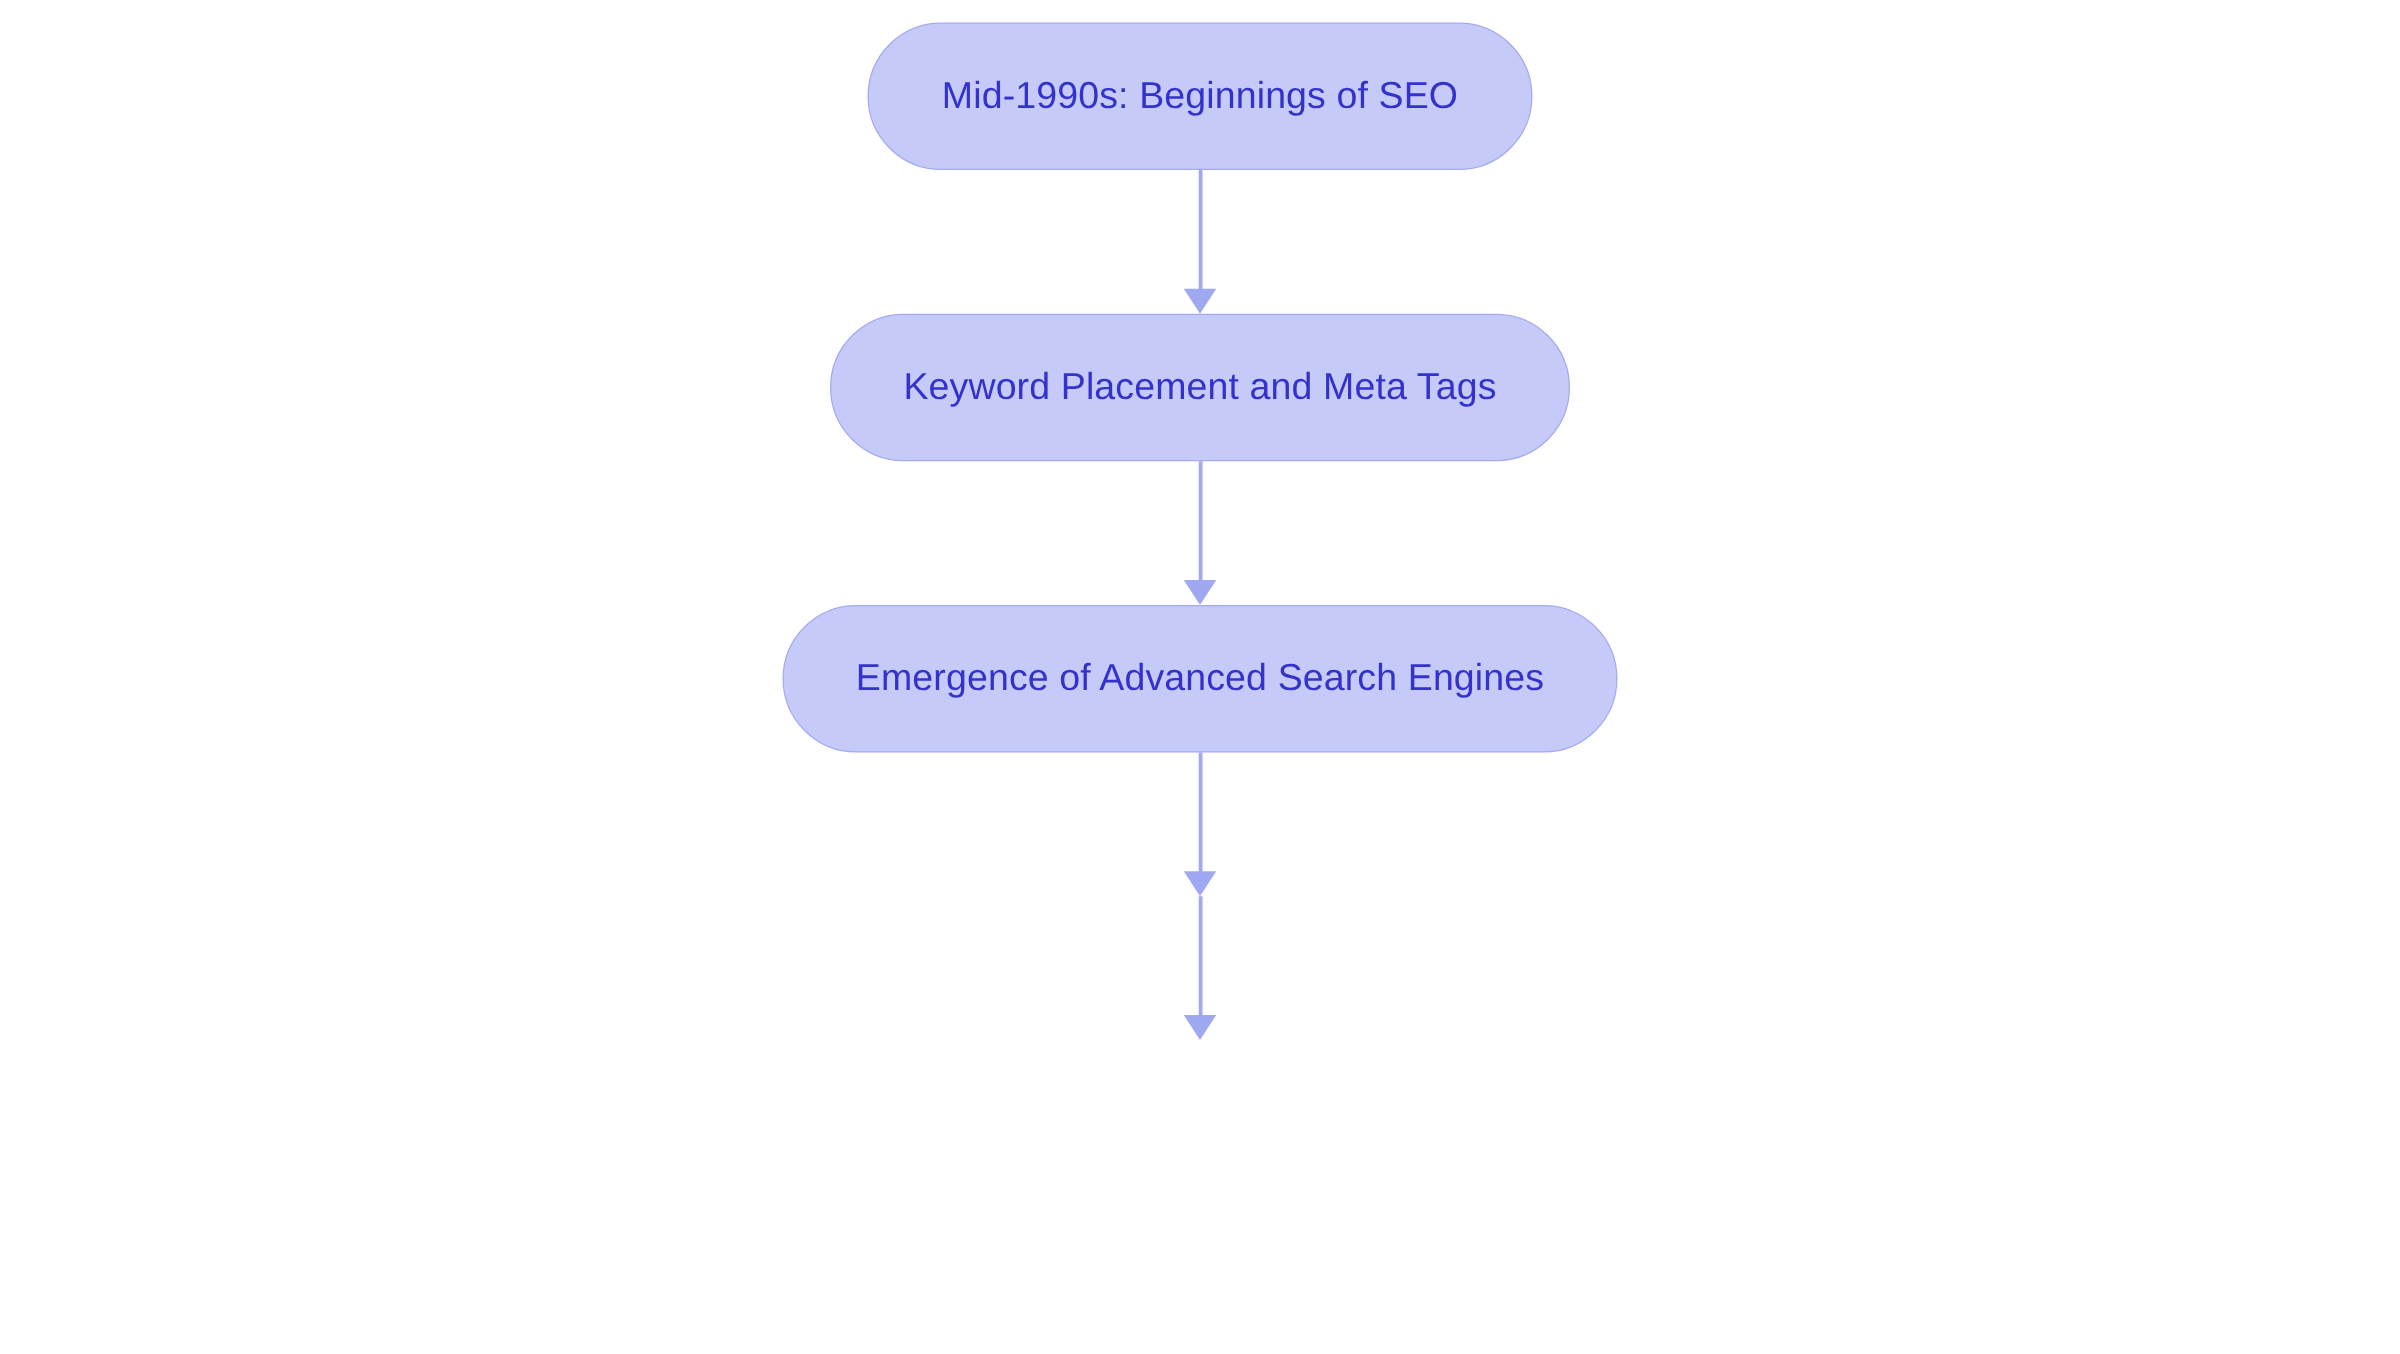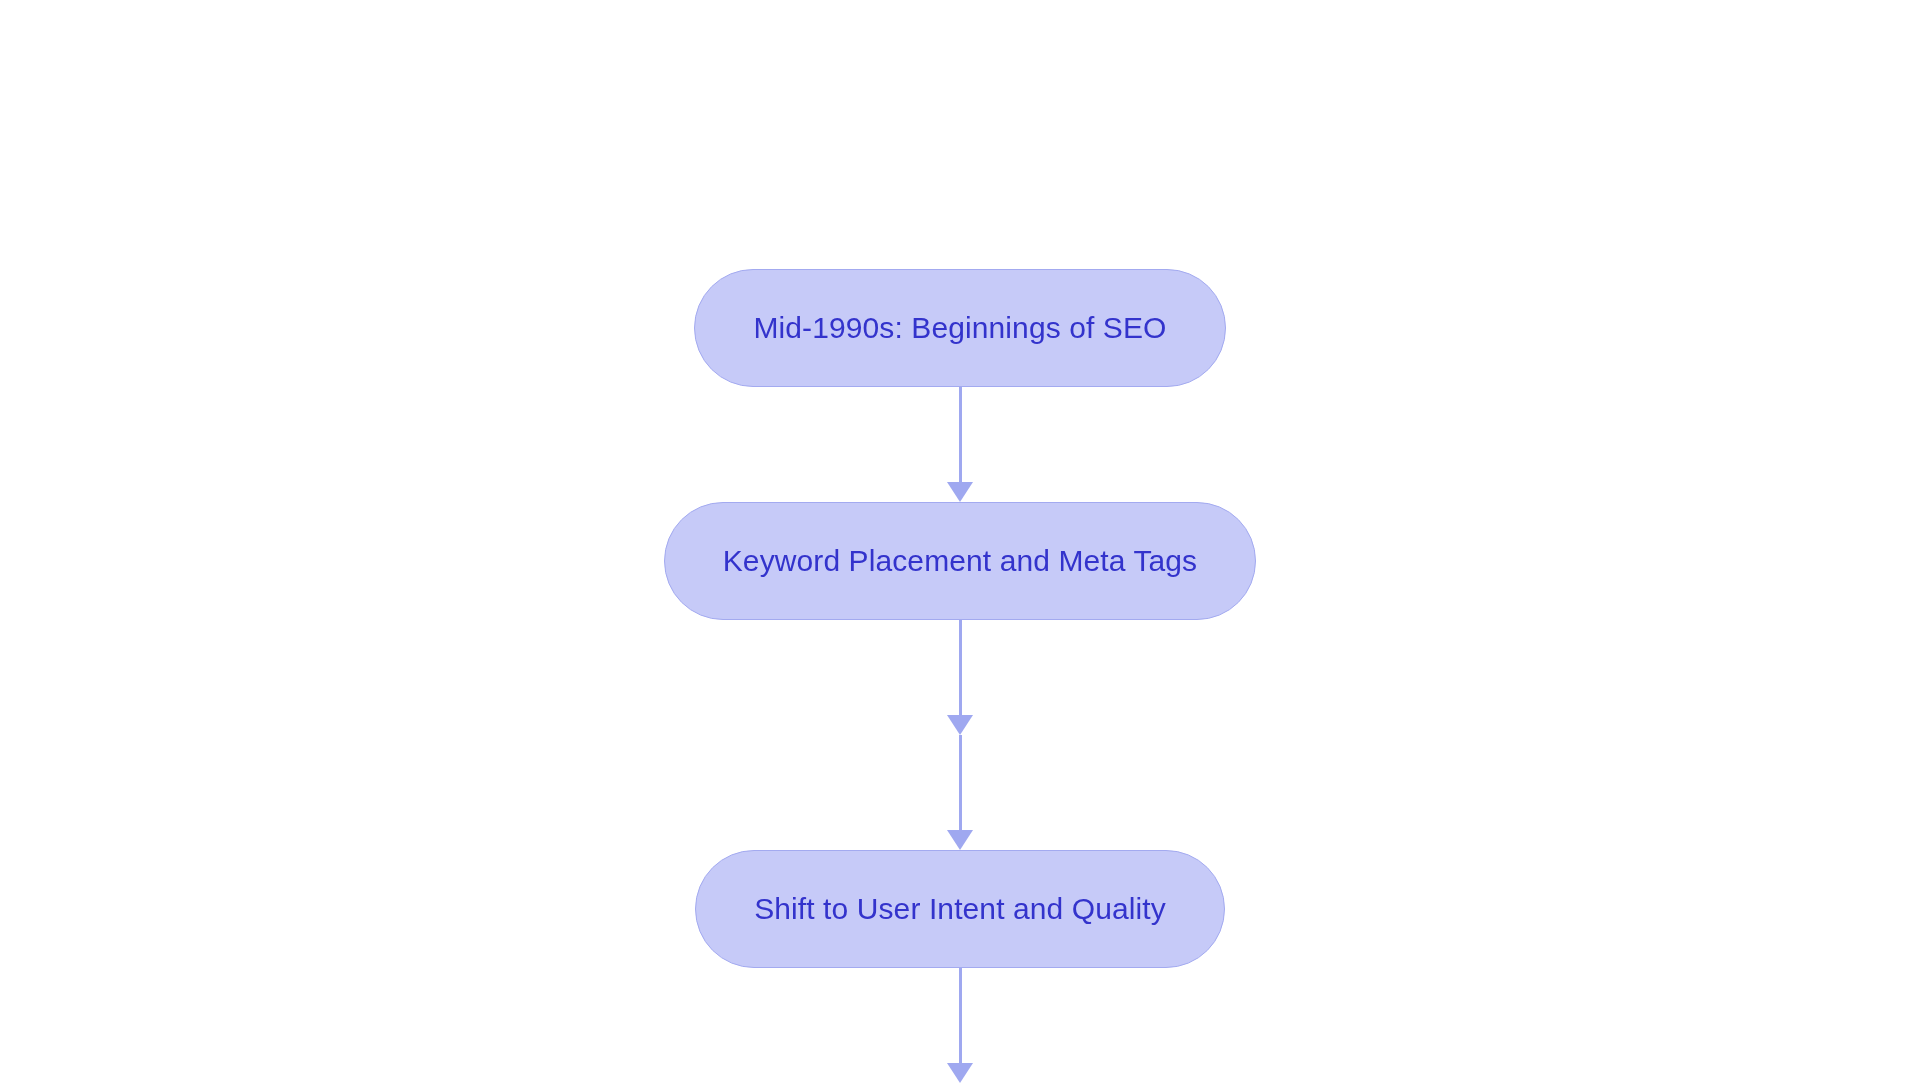--- a/index.html
+++ b/index.html
@@ -24,21 +24,21 @@
 
   .flow-column {
     position: absolute;
     left: 0;
     top: 0;
     width: 1920px;
     height: 1083px;
     display: flex;
     flex-direction: column;
     align-items: center;
-    justify-content: flex-end;
+    justify-content: flex-start;
     padding-top: 18px;
     box-sizing: border-box;
   }
 
   .flow-node {
     box-sizing: border-box;
     height: 118px;
     border-radius: 60px;
     background: #c6caf8;
     border: 1.6px solid #a3aaf0;
@@ -99,29 +99,29 @@
 
     <div class="flow-node">
       <span class="flow-node-label">Keyword Placement and Meta Tags</span>
     </div>
 
     <div class="flow-connector">
       <div class="connector-shaft"></div>
       <div class="connector-head"></div>
     </div>
 
+    <div class="flow-node">
+      <span class="flow-node-label">Emergence of Advanced Search Engines</span>
+    </div>
 
     <div class="flow-connector">
       <div class="connector-shaft"></div>
       <div class="connector-head"></div>
     </div>
 
-    <div class="flow-node">
-      <span class="flow-node-label">Shift to User Intent and Quality</span>
-    </div>
 
     <div class="flow-connector">
       <div class="connector-shaft"></div>
       <div class="connector-head"></div>
     </div>
 
 
   </div>
 </div>
 

